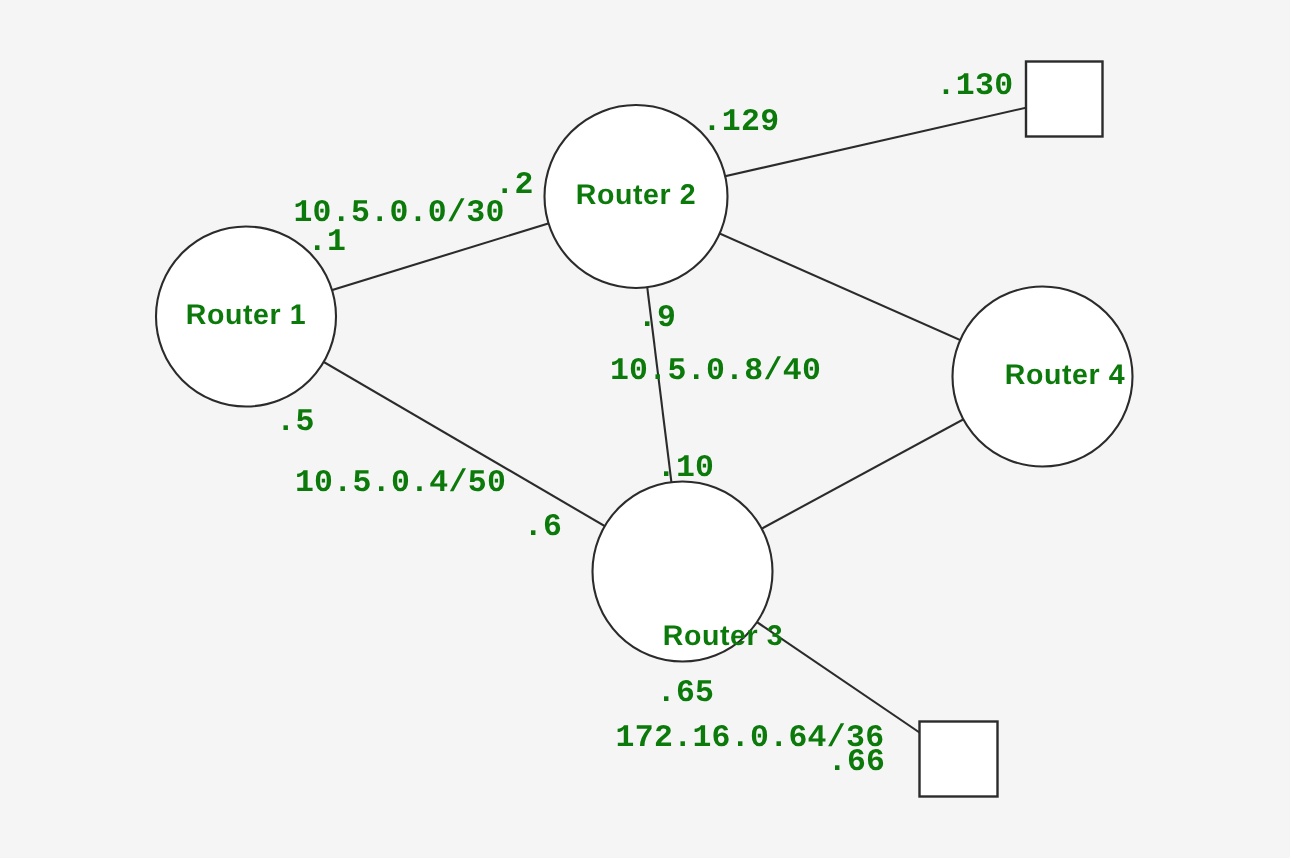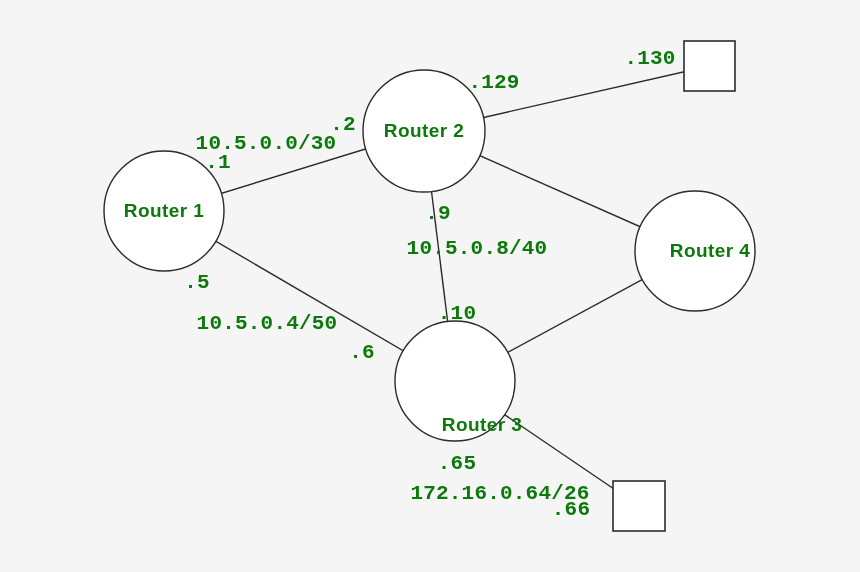--- a/index.html
+++ b/index.html
@@ -82,17 +82,17 @@
       <div class="edge-lbl" style="left: 218px; top: 162px;">.1</div>
       <div class="edge-lbl" style="left: 343px; top: 124px;">.2</div>
       <div class="edge-lbl" style="left: 267px; top: 323px;">10.5.0.4/50</div>
       <div class="edge-lbl" style="left: 197px; top: 282px;">.5</div>
       <div class="edge-lbl" style="left: 362px; top: 352px;">.6</div>
       <div class="edge-lbl" style="left: 477px; top: 248px;">10.5.0.8/40</div>
       <div class="edge-lbl" style="left: 438px; top: 213px;">.9</div>
       <div class="edge-lbl" style="left: 457px; top: 313px;">.10</div>
       <div class="edge-lbl" style="left: 459px; top: 82px; margin-left: 35px;">.129</div>
       <div class="edge-lbl" style="left: 650px; top: 58px;">.130</div>
-      <div class="edge-lbl" style="left: 500px; top: 493px;">172.16.0.64/26</div>
+      <div class="edge-lbl" style="left: 500px; top: 493px;">172.16.0.64/36</div>
       <div class="edge-lbl" style="left: 457px; top: 463px;">.65</div>
       <div class="edge-lbl" style="left: 571px; top: 509px;">.66</div>
     </div>
 </div>
 
 </body></html>

